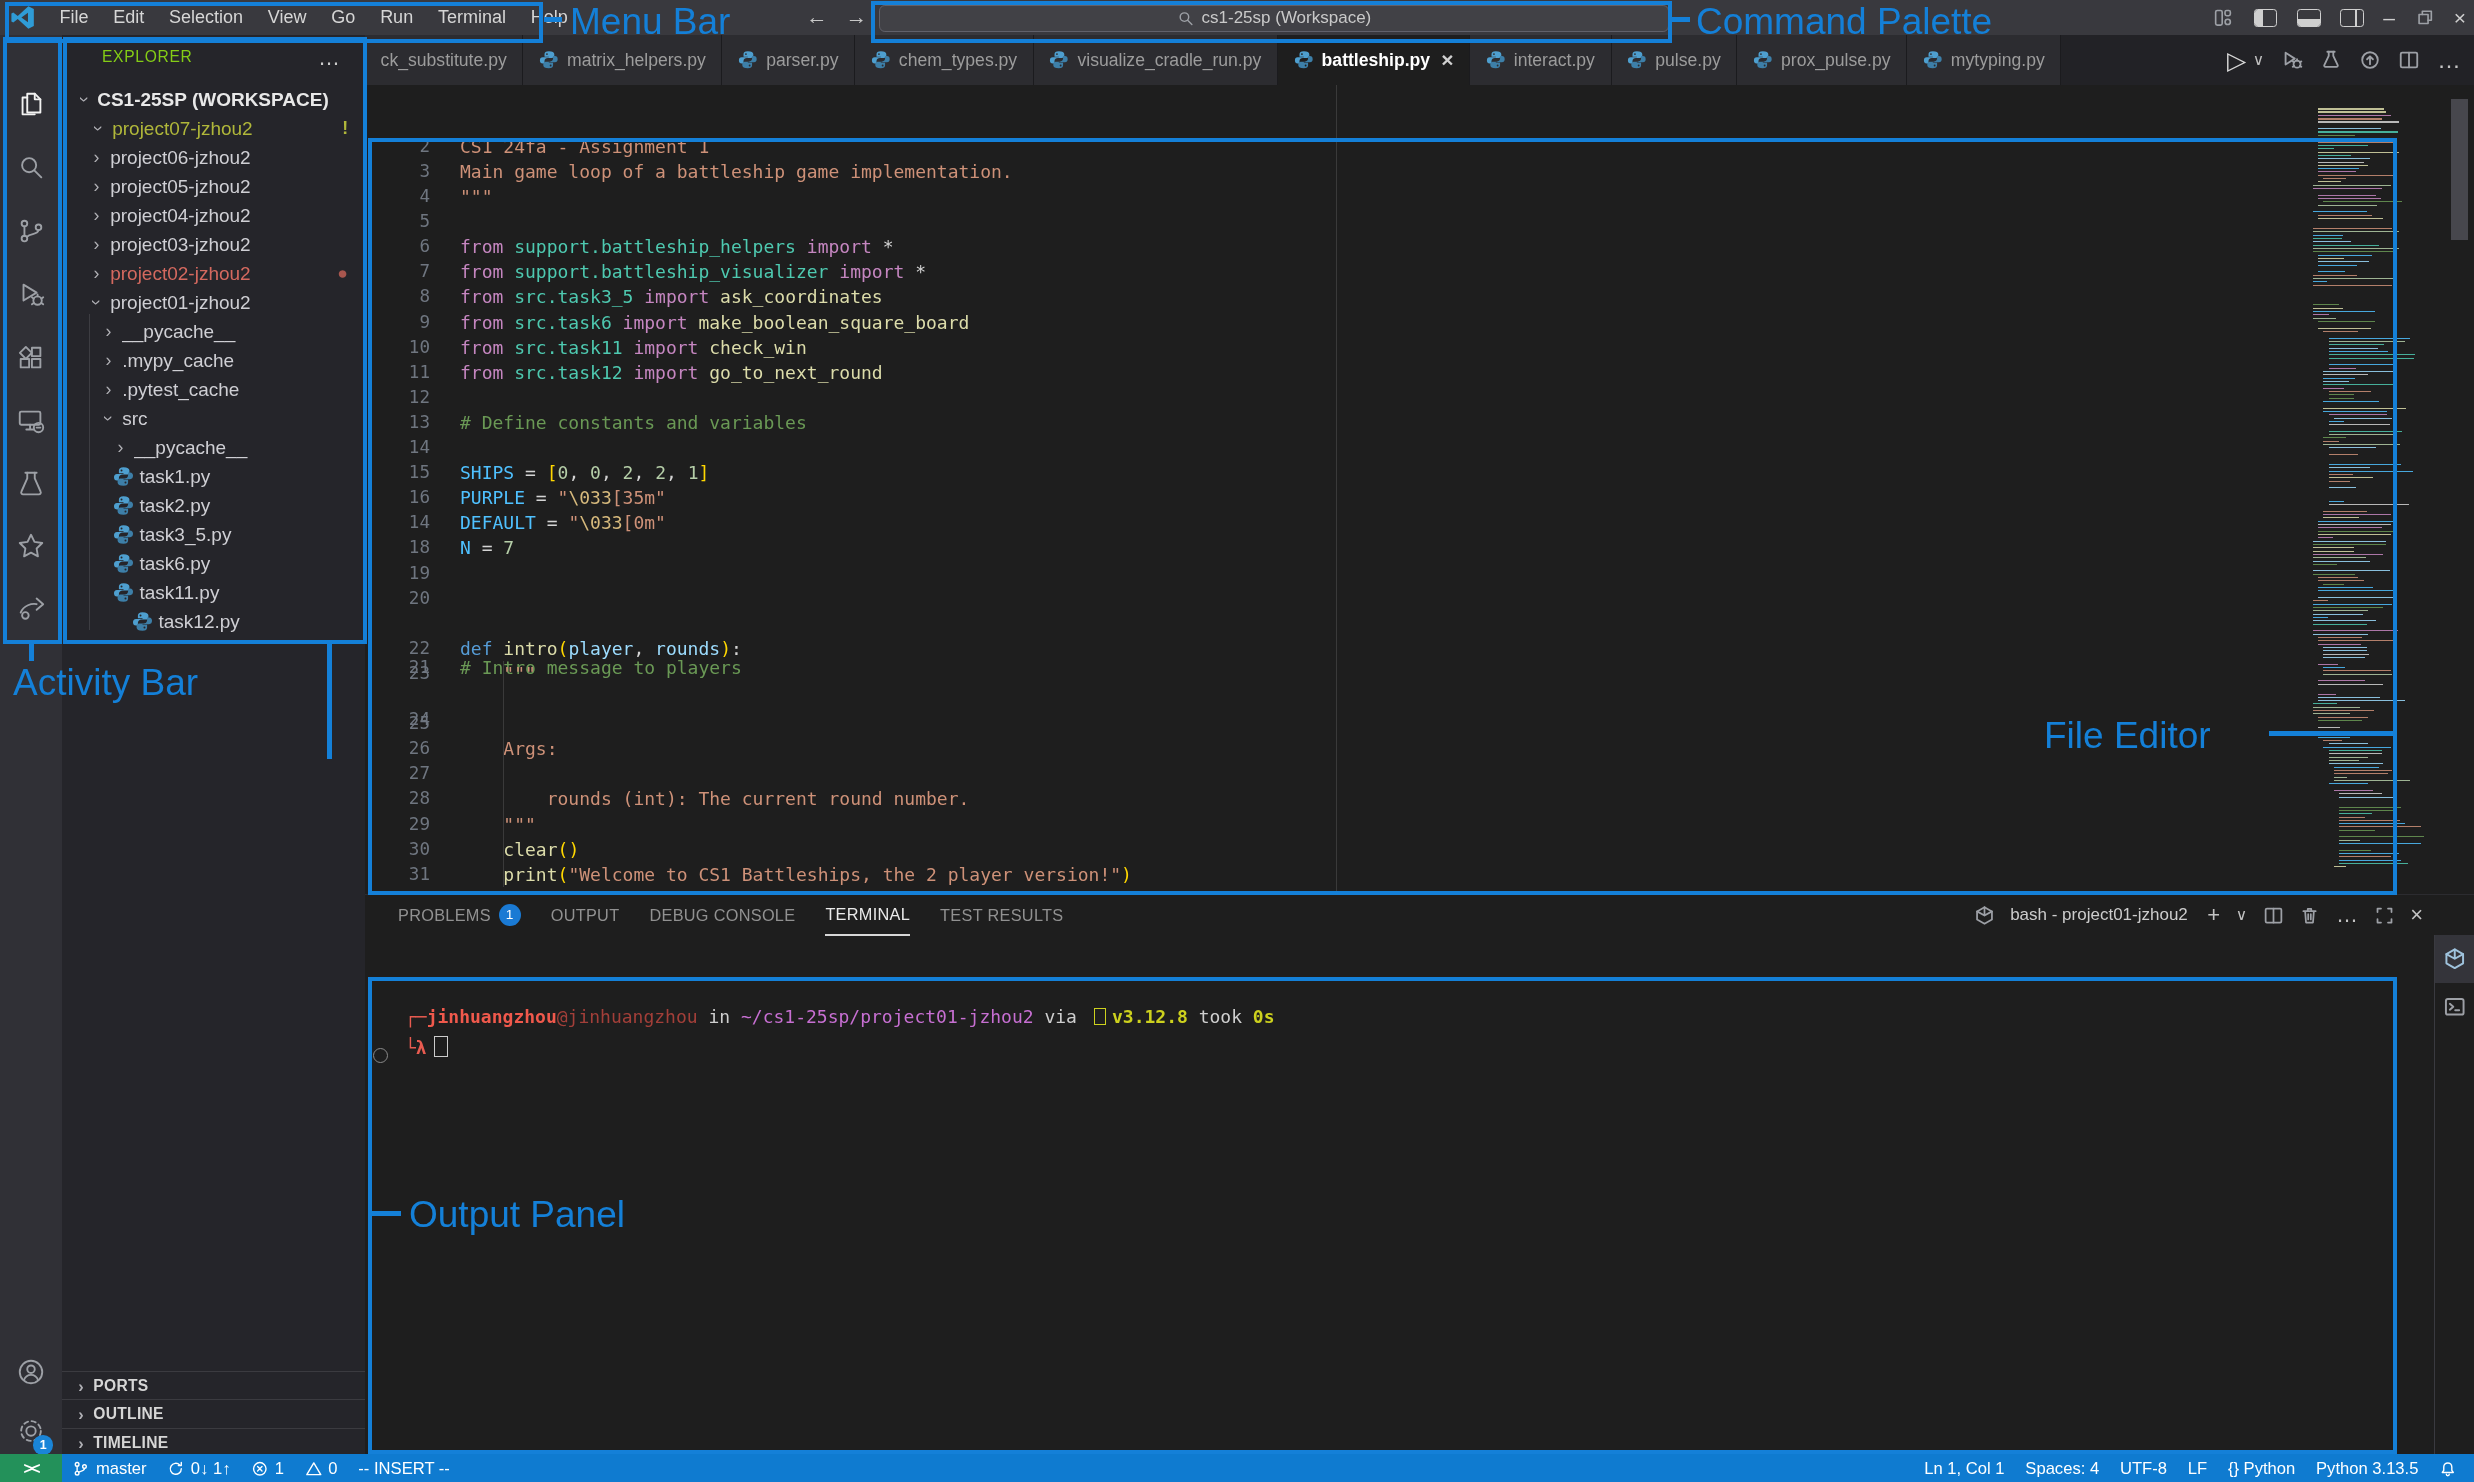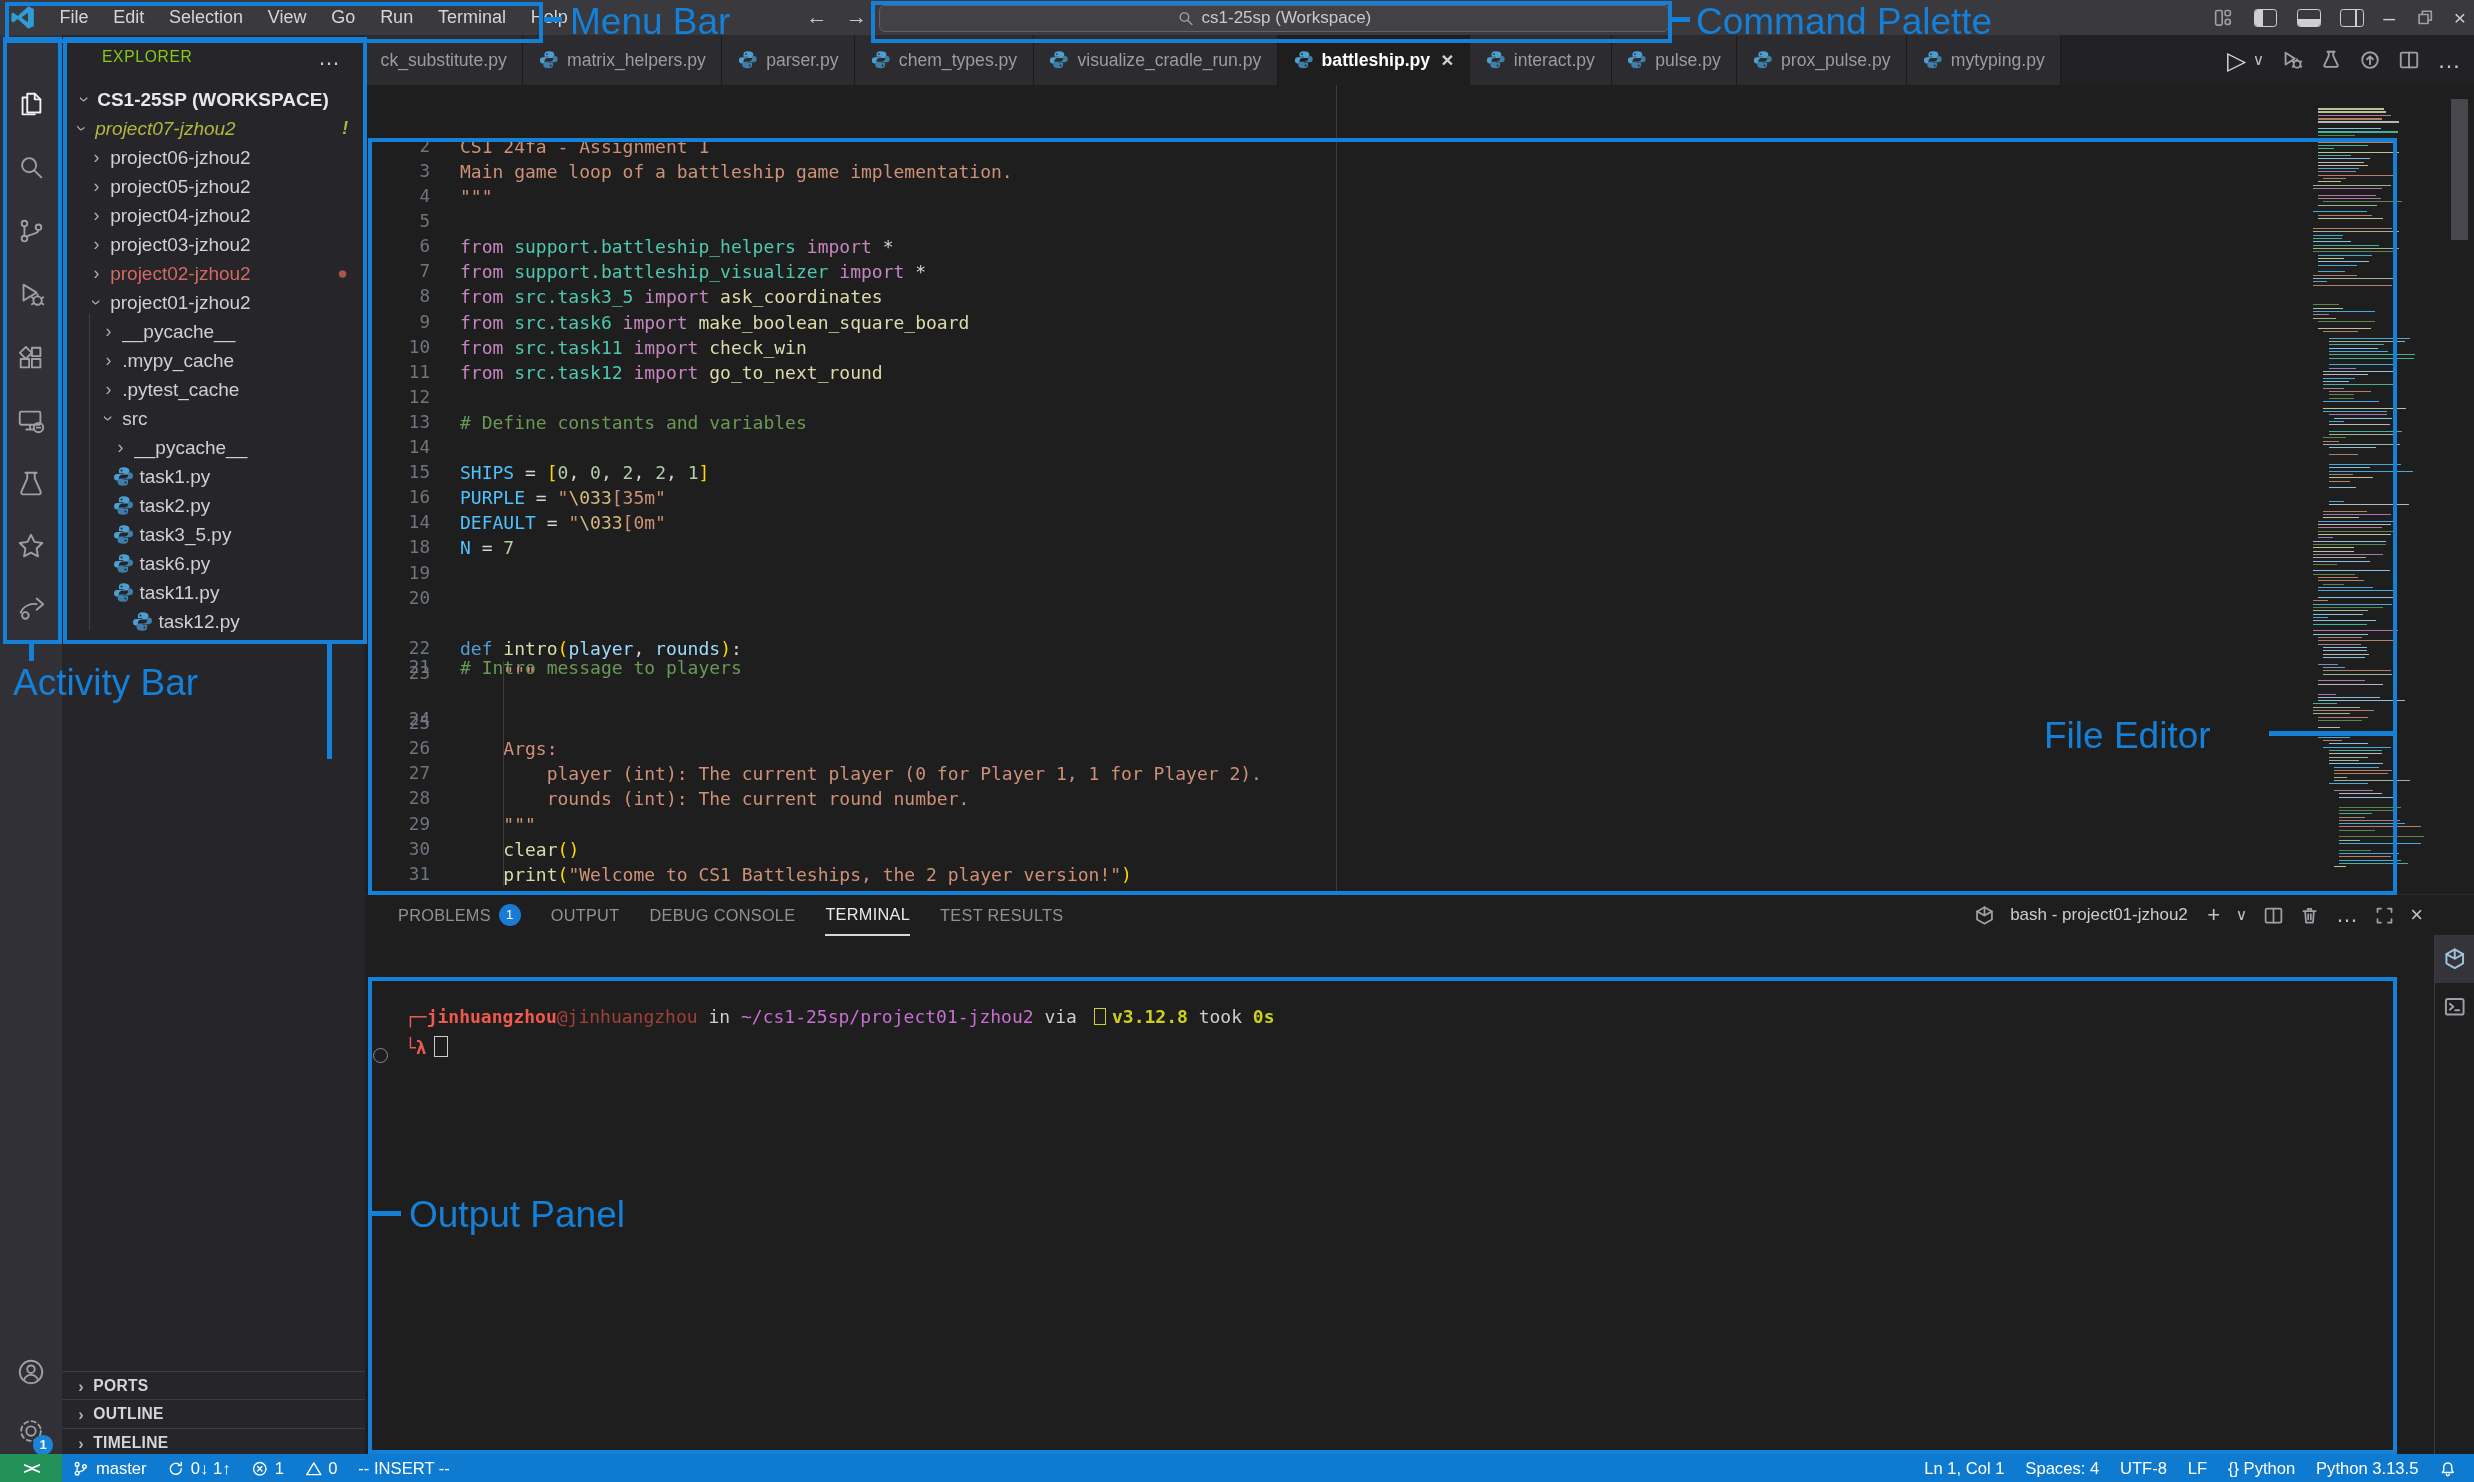--- a/index.html
+++ b/index.html
@@ -241,21 +241,21 @@
     <div id="sb-header">
       <span id="sb-title">EXPLORER</span>
       <span id="sb-more">…</span>
     </div>
     <div id="tree">
       <div id="tree-guide"></div>
     <div class="trow bold" style="padding-left: 14.3px;">
           <span class="chev open">›</span>
           <span class="flabel">CS1-25SP (WORKSPACE)</span>
         </div>
-        <div class="trow" style="padding-left: 11px; font-style: italic;">
+        <div class="trow" style="padding-left: 28px;">
           <span class="chev open">›</span>
           <span class="flabel" style="color: rgb(176, 183, 58);">project07-jzhou2</span>
           <span class="badge" style="color: rgb(176, 183, 58);">!</span>
         </div>
         <div class="trow" style="padding-left: 26px;">
           <span class="chev">›</span>
           <span class="flabel">project06-jzhou2</span>
         </div>
         <div class="trow" style="padding-left: 26px;">
           <span class="chev">›</span>
@@ -546,21 +546,20 @@
         <div class="cl" style="top: 626px;">
           <span class="ln">25</span>
           <span class="ct"></span>
         </div>
         <div class="cl" style="top: 651px;">
           <span class="ln">26</span>
           <span class="ct"><span class="s-str">    Args:</span></span>
         </div>
         <div class="cl" style="top: 676px;">
           <span class="ln">27</span>
-          <span class="ct"><span class="s-str">        player (int): The current player (0 for Player 1, 1 for Player 2).</span></span>
         </div>
         <div class="cl" style="top: 701px;">
           <span class="ln">28</span>
           <span class="ct"><span class="s-str">        rounds (int): The current round number.</span></span>
         </div>
         <div class="cl" style="top: 727px;">
           <span class="ln">29</span>
           <span class="ct"><span class="s-str">    """</span></span>
         </div>
         <div class="cl" style="top: 752px;">

